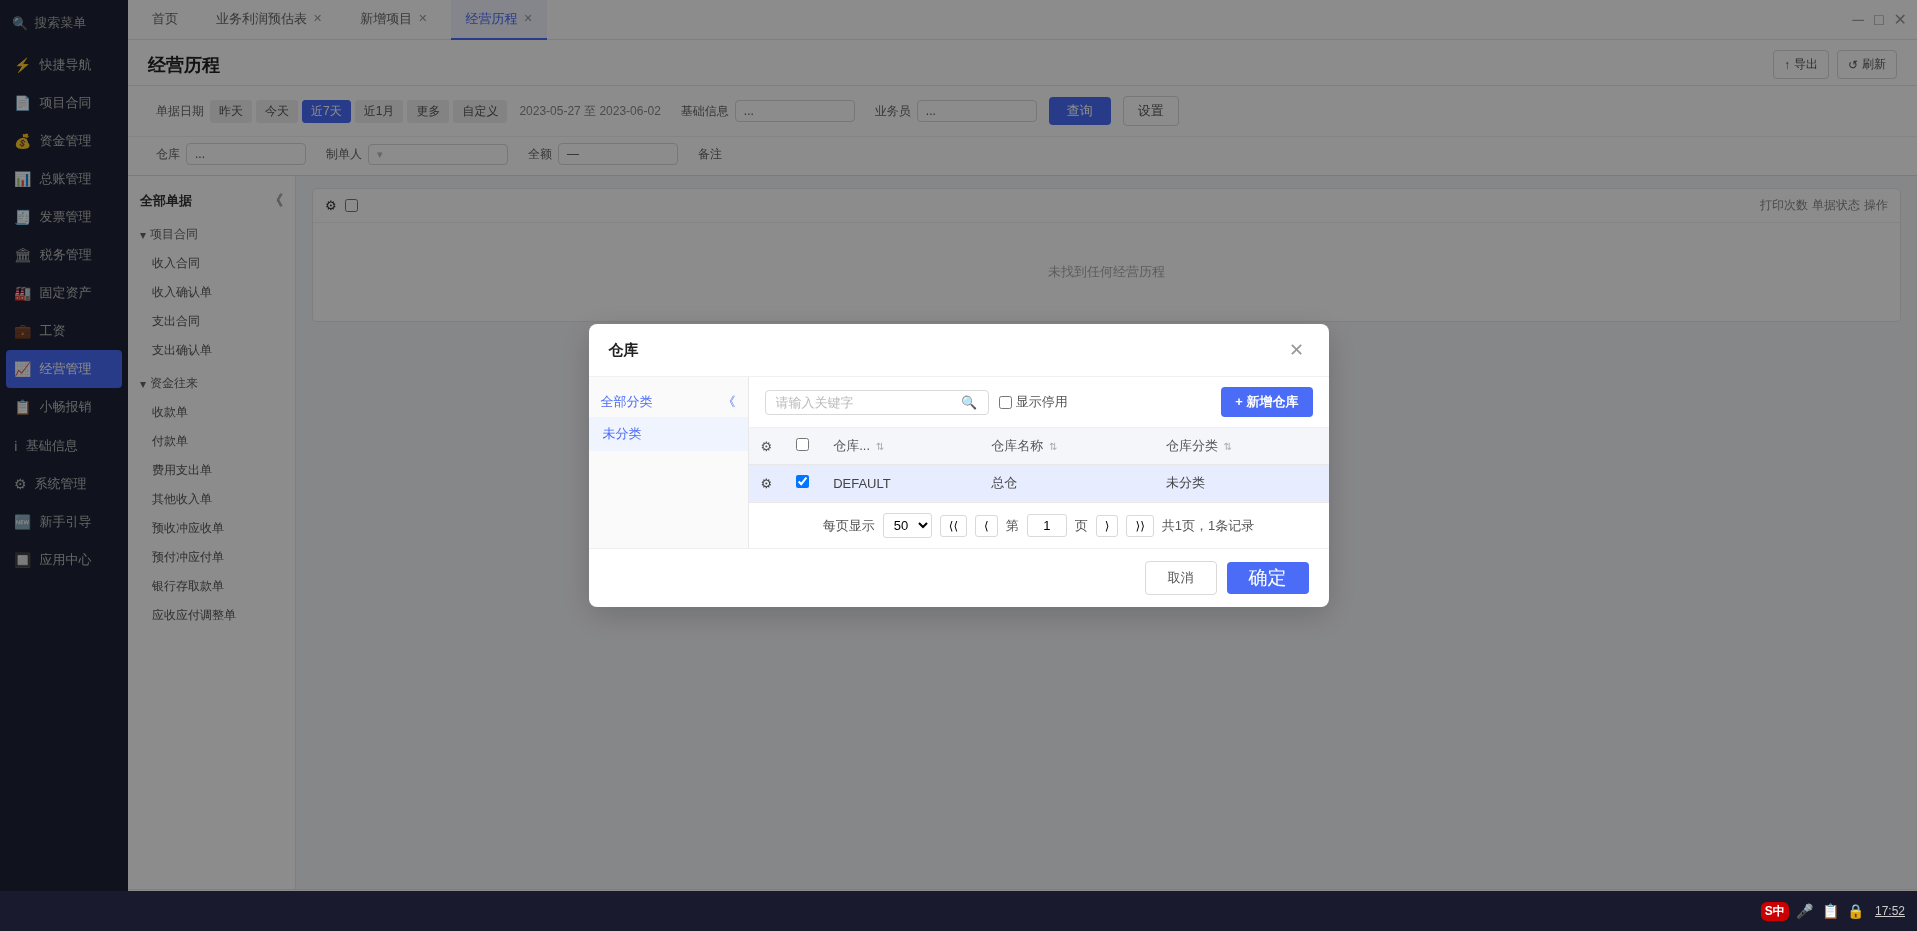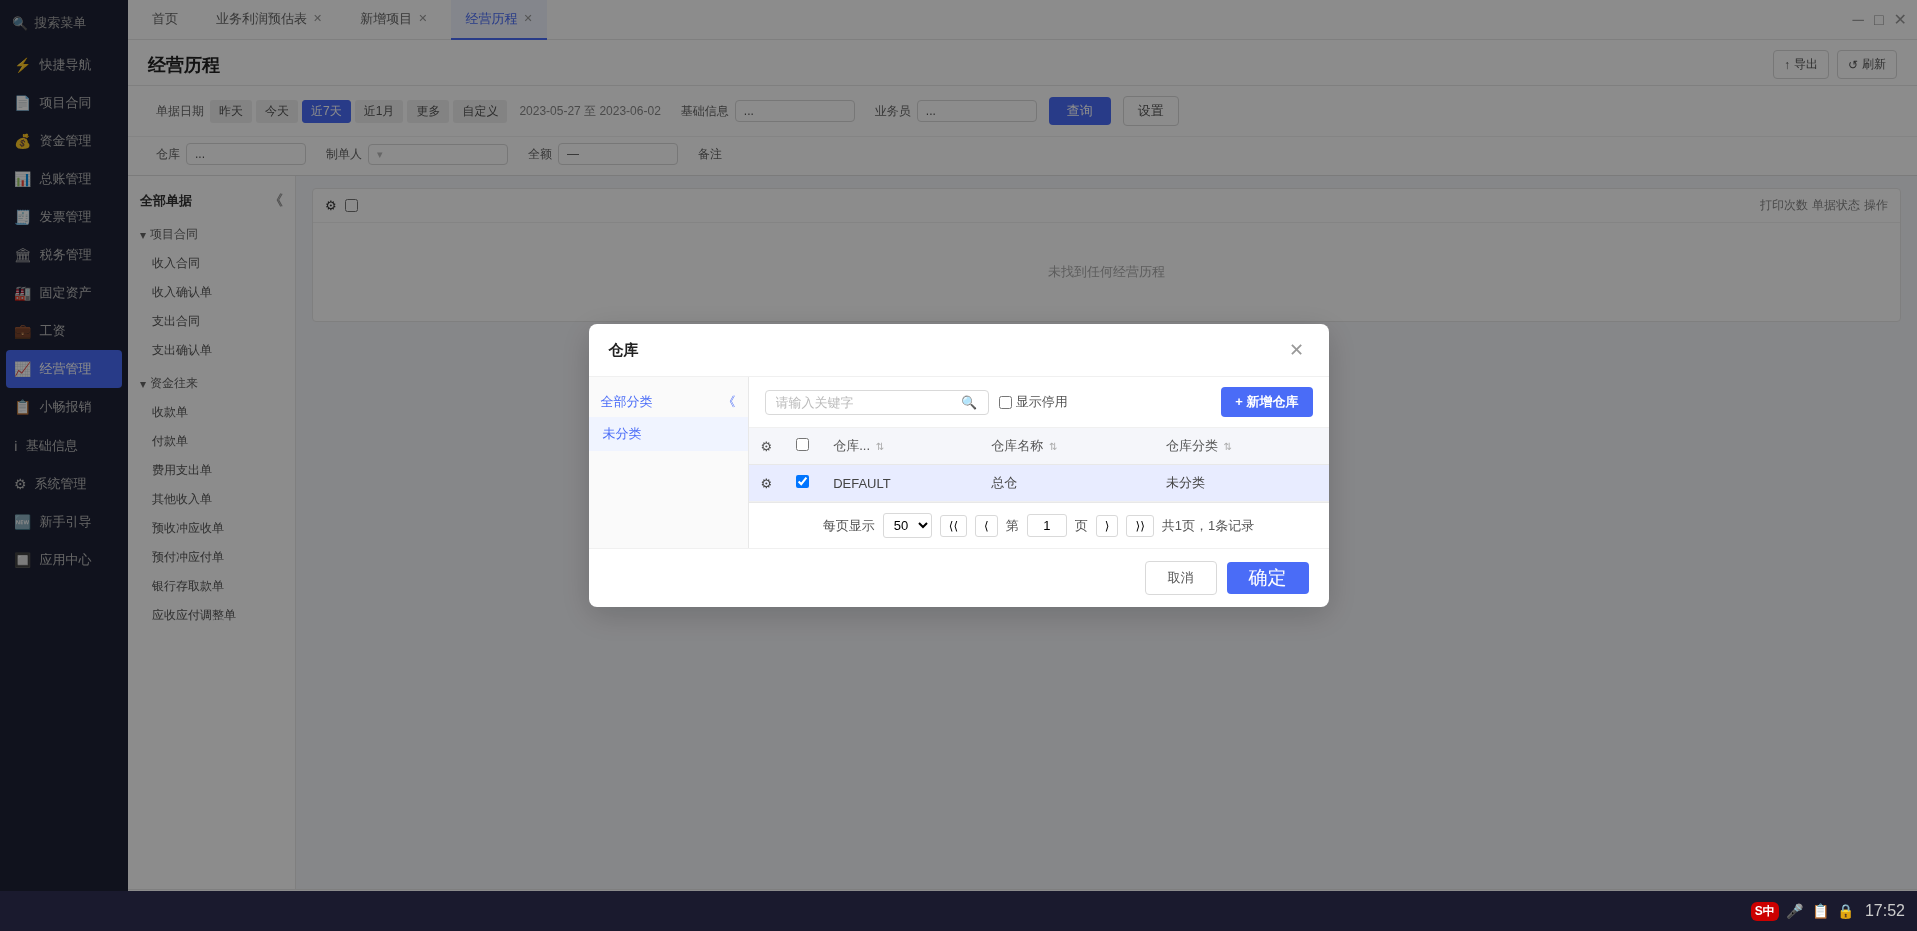--- a/index.html
+++ b/index.html
@@ -294,21 +294,21 @@
     ::-webkit-scrollbar { width: 5px; height: 5px; }
     ::-webkit-scrollbar-track { background: #f5f5f5; }
     ::-webkit-scrollbar-thumb { background: #ccc; border-radius: 3px; }
 
     
     .taskbar {
       position: fixed; bottom: 0; left: 0; right: 0; height: 40px;
       background: #1a1a2e; display: flex; align-items: center; justify-content: flex-end;
       padding: 0 12px; z-index: 2000;
     }
-    .taskbar-time { color: #ccc; font-size: 16px; }
+    .taskbar-time { color: #ccc; font-size: 12px; text-decoration: underline; }
     .taskbar-icons { display: flex; gap: 8px; align-items: center; margin-right: 10px; }
     .taskbar-icons span { color: #ccc; font-size: 14px; cursor: pointer; }
 
     .sort-icon { color: #aaa; font-size: 10px; margin-left: 2px; }
     .check-col { width: 30px; }
     .gear-col { width: 30px; }
   </style>
 </head>
 <body>
 

